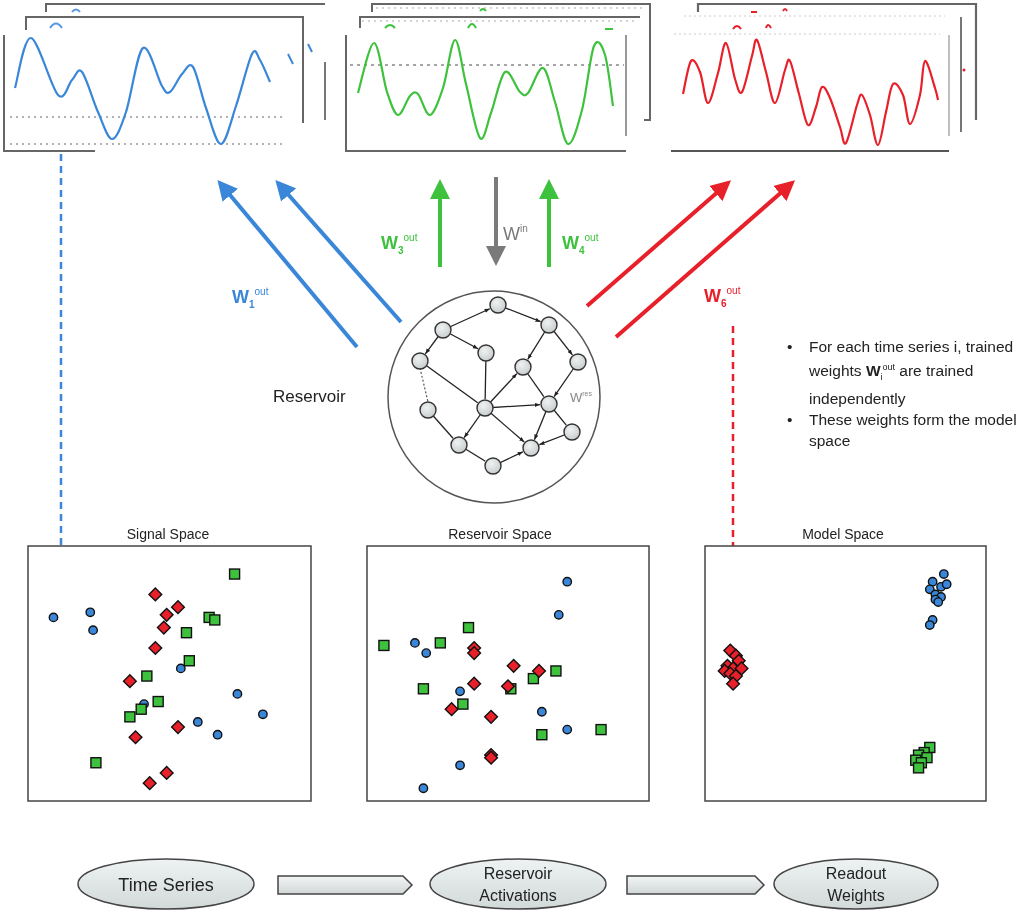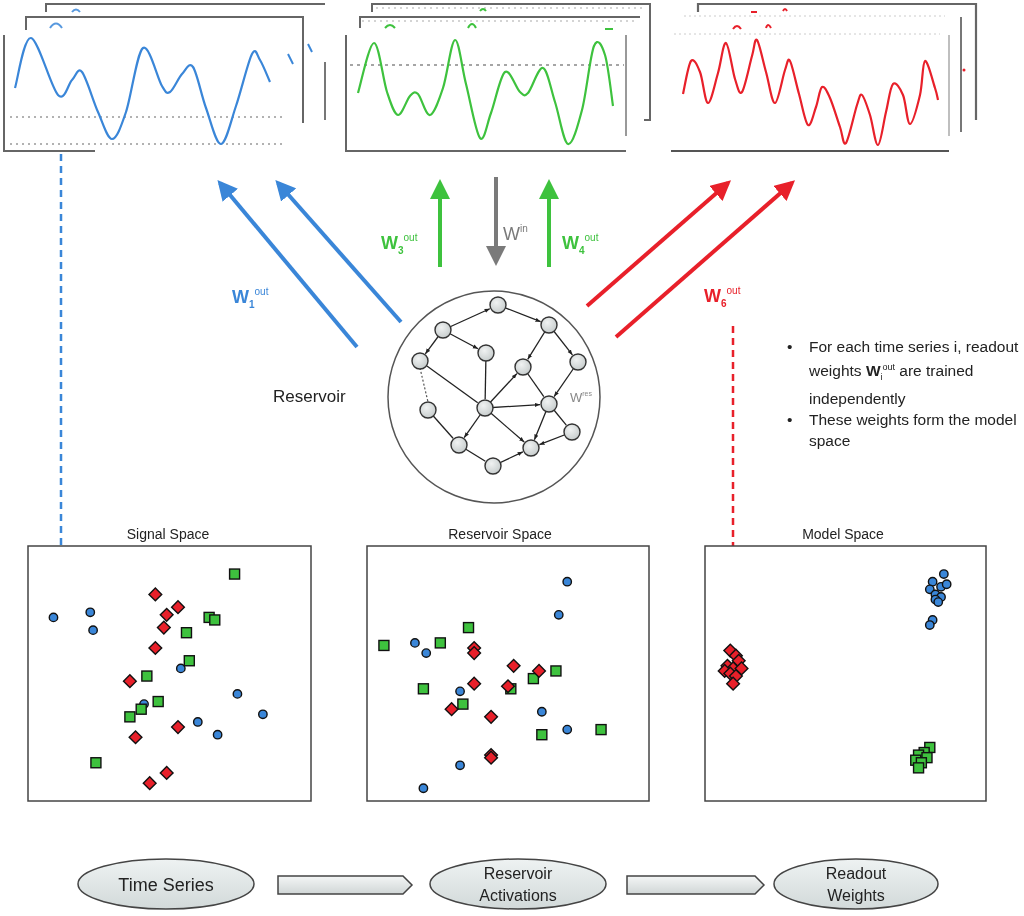--- a/index.html
+++ b/index.html
@@ -295,16 +295,16 @@
     <g>
       <ellipse cx="856" cy="884" rx="82" ry="25" fill="url(#ell-grad)" stroke="#444" stroke-width="1.5"></ellipse>
       <text class="lbl" x="856" y="879" font-size="16" text-anchor="middle" fill="#222"><tspan>Readout</tspan></text>
       <text class="lbl" x="856" y="901" font-size="16" text-anchor="middle" fill="#222"><tspan>Weights</tspan></text>
     </g>
   </g>
 </svg>
 
 <div class="bullets">
   <ul>
-    <li><span>For each time series i, readout weights </span><b>W</b><sub>i</sub><sup>out</sup><span> are trained independently</span></li>
+    <li><span>For each time series i, trained weights </span><b>W</b><sub>i</sub><sup>out</sup><span> are trained independently</span></li>
     <li><span>These weights form the model space</span></li>
   </ul>
 </div>
 
 </body></html>

